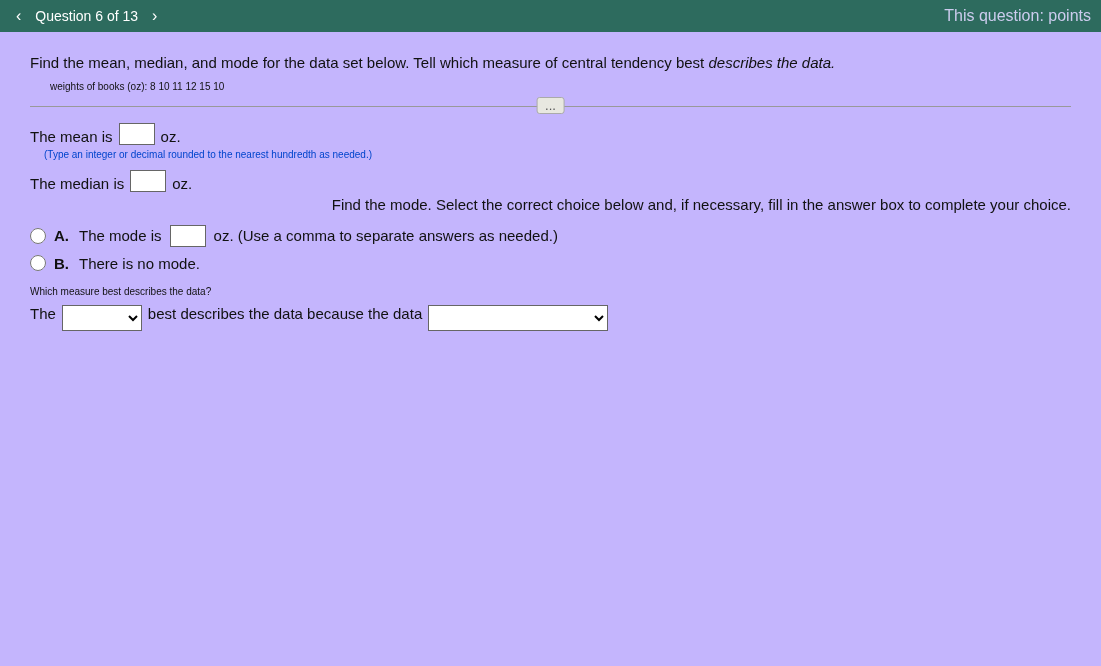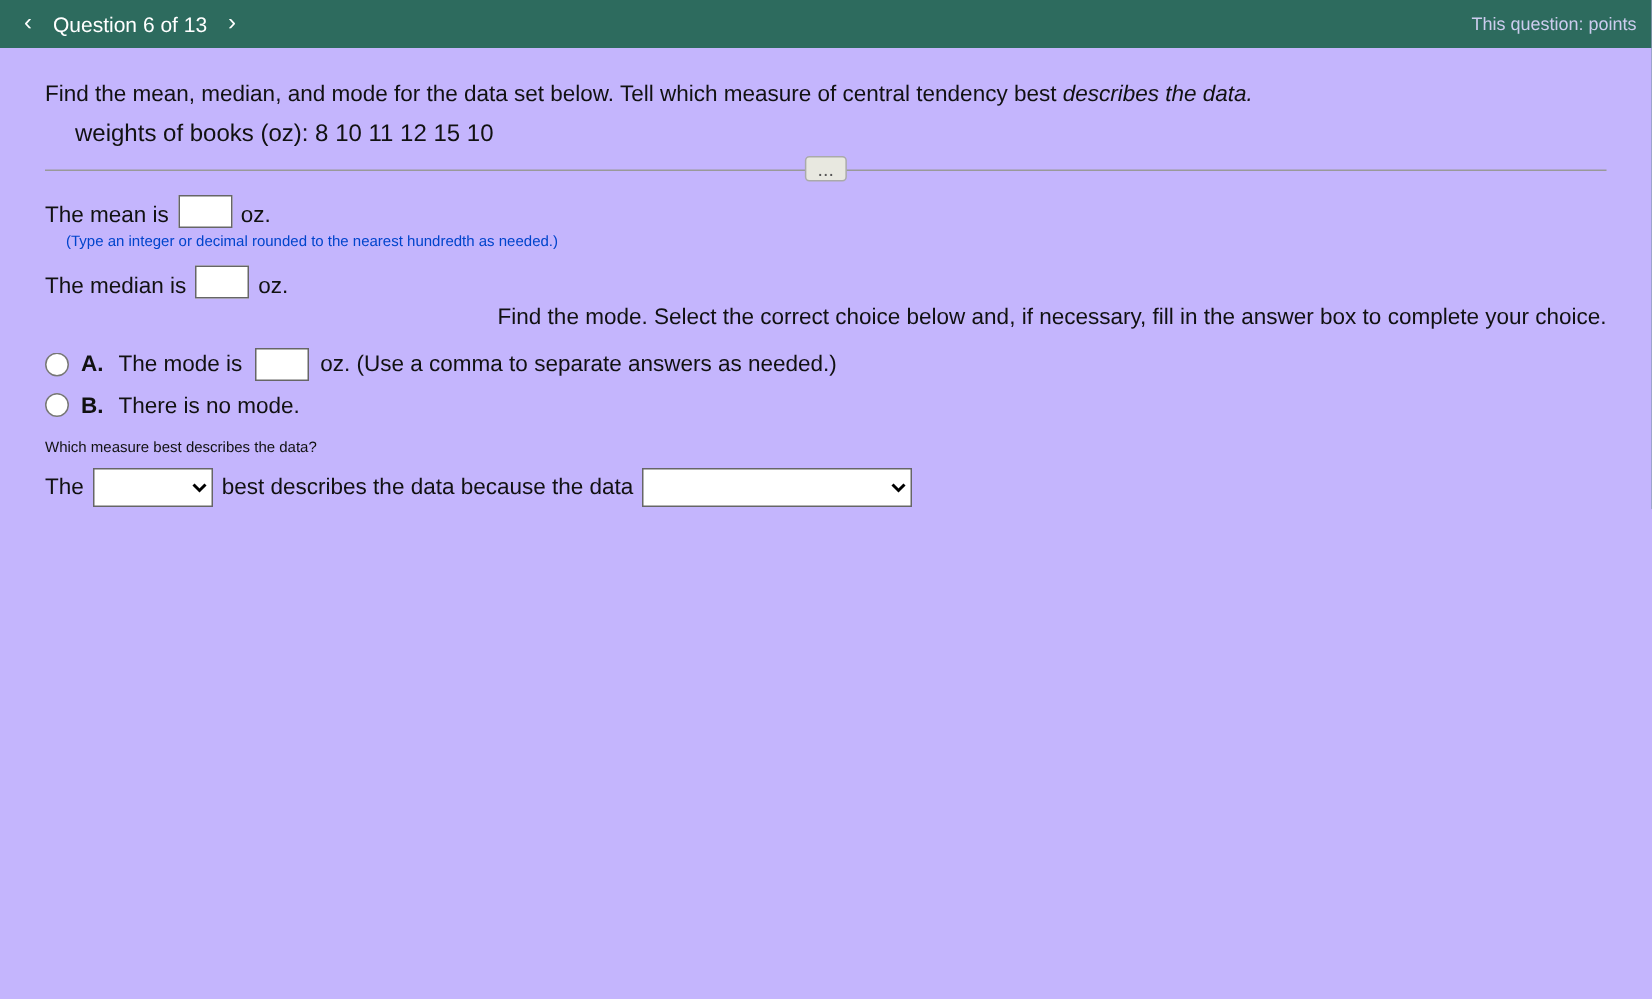--- a/index.html
+++ b/index.html
@@ -29,21 +29,21 @@
       position: absolute;
       left: 10px;
       display: flex;
       align-items: center;
       gap: 8px;
     }
 
     .header-bar .nav-right {
       position: absolute;
       right: 10px;
-      font-size: 12px;
+      font-size: 16px;
       color: #cce;
     }
 
     .nav-arrow {
       color: white;
       font-size: 16px;
       cursor: pointer;
       padding: 2px 6px;
     }
 
@@ -59,21 +59,21 @@
       color: #111;
       line-height: 1.5;
       margin-bottom: 6px;
     }
 
     .question-text .italic {
       font-style: italic;
     }
 
     .data-line {
-      font-size: 16px;
+      font-size: 10px;
       color: #111;
       margin-left: 20px;
       margin-bottom: 14px;
     }
 
     .data-line strong {
       font-weight: normal;
     }
 
     .divider {
@@ -157,21 +157,20 @@
 
     .which-measure {
       font-size: 10px;
       color: #111;
       margin-top: 14px;
       margin-bottom: 8px;
     }
 
     .the-row {
       display: flex;
-      align-items: center;
       gap: 6px;
       font-size: 15px;
       color: #111;
     }
 
     .dropdown-select {
       border: 1px solid #666;
       background: white;
       height: 26px;
       font-size: 14px;

